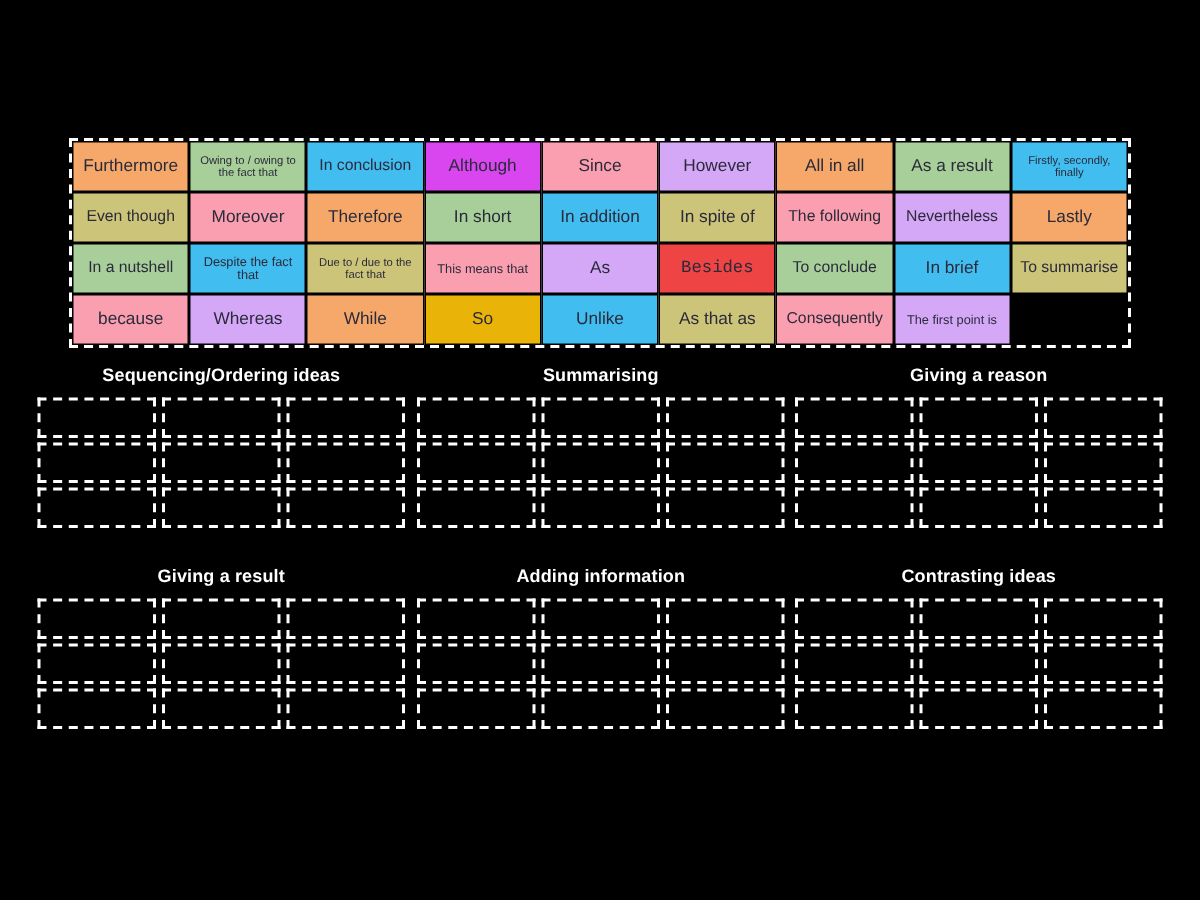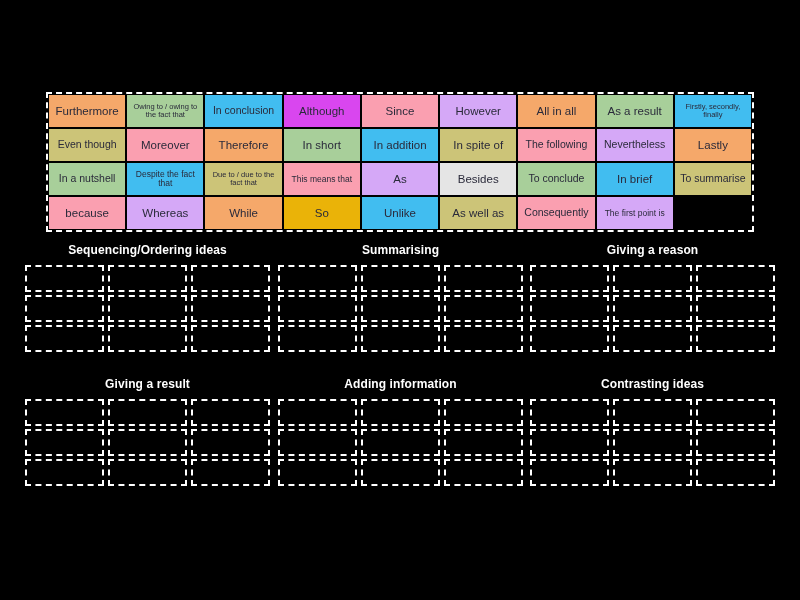--- a/index.html
+++ b/index.html
@@ -113,30 +113,30 @@
       <div class="tile sz-lg" style="background: rgb(65, 189, 240);">In addition</div>
       <div class="tile sz-lg" style="background: rgb(204, 196, 120);">In spite of</div>
       <div class="tile sz-md" style="background: rgb(250, 159, 176);">The following</div>
       <div class="tile sz-md" style="background: rgb(213, 168, 247);">Nevertheless</div>
       <div class="tile sz-lg" style="background: rgb(245, 168, 106); text-align: center;">Lastly</div>
       <div class="tile sz-md" style="background: rgb(168, 207, 154);">In a nutshell</div>
       <div class="tile sz-sm" style="background: rgb(65, 189, 240);">Despite the fact that</div>
       <div class="tile sz-xs" style="background: rgb(204, 196, 120);">Due to / due to the fact that</div>
       <div class="tile sz-sm" style="background: rgb(250, 159, 176);">This means that</div>
       <div class="tile sz-lg" style="background: rgb(213, 168, 247);">As</div>
-      <div class="tile sz-lg" style="background: #e5e5e5;">Besides</div>
+      <div class="tile sz-lg" style="background: #ef4444; font-family: Liberation Mono, monospace;">Besides</div>
       <div class="tile sz-md" style="background: rgb(168, 207, 154);">To conclude</div>
       <div class="tile sz-lg" style="background: rgb(65, 189, 240);">In brief</div>
       <div class="tile sz-md" style="background: rgb(204, 196, 120);">To summarise</div>
       <div class="tile sz-lg" style="background: rgb(250, 159, 176);">because</div>
       <div class="tile sz-lg" style="background: rgb(213, 168, 247);">Whereas</div>
       <div class="tile sz-lg" style="background: rgb(245, 168, 106);">While</div>
       <div class="tile sz-lg" style="background: #eab308;">So</div>
       <div class="tile sz-lg" style="background: rgb(65, 189, 240);">Unlike</div>
-      <div class="tile sz-lg" style="background: rgb(204, 196, 120);">As well as</div>
+      <div class="tile sz-lg" style="background: rgb(204, 196, 120);">As that as</div>
       <div class="tile sz-md" style="background: rgb(250, 159, 176);">Consequently</div>
       <div class="tile sz-sm" style="background: rgb(213, 168, 247);">The first point is</div>
     </div>
 </div>
 
 <div class="section" id="section-0">
   <div class="section-title">Sequencing/Ordering ideas</div>
   <div class="dropzones">
       <div class="dropzone"></div>
       <div class="dropzone"></div>

